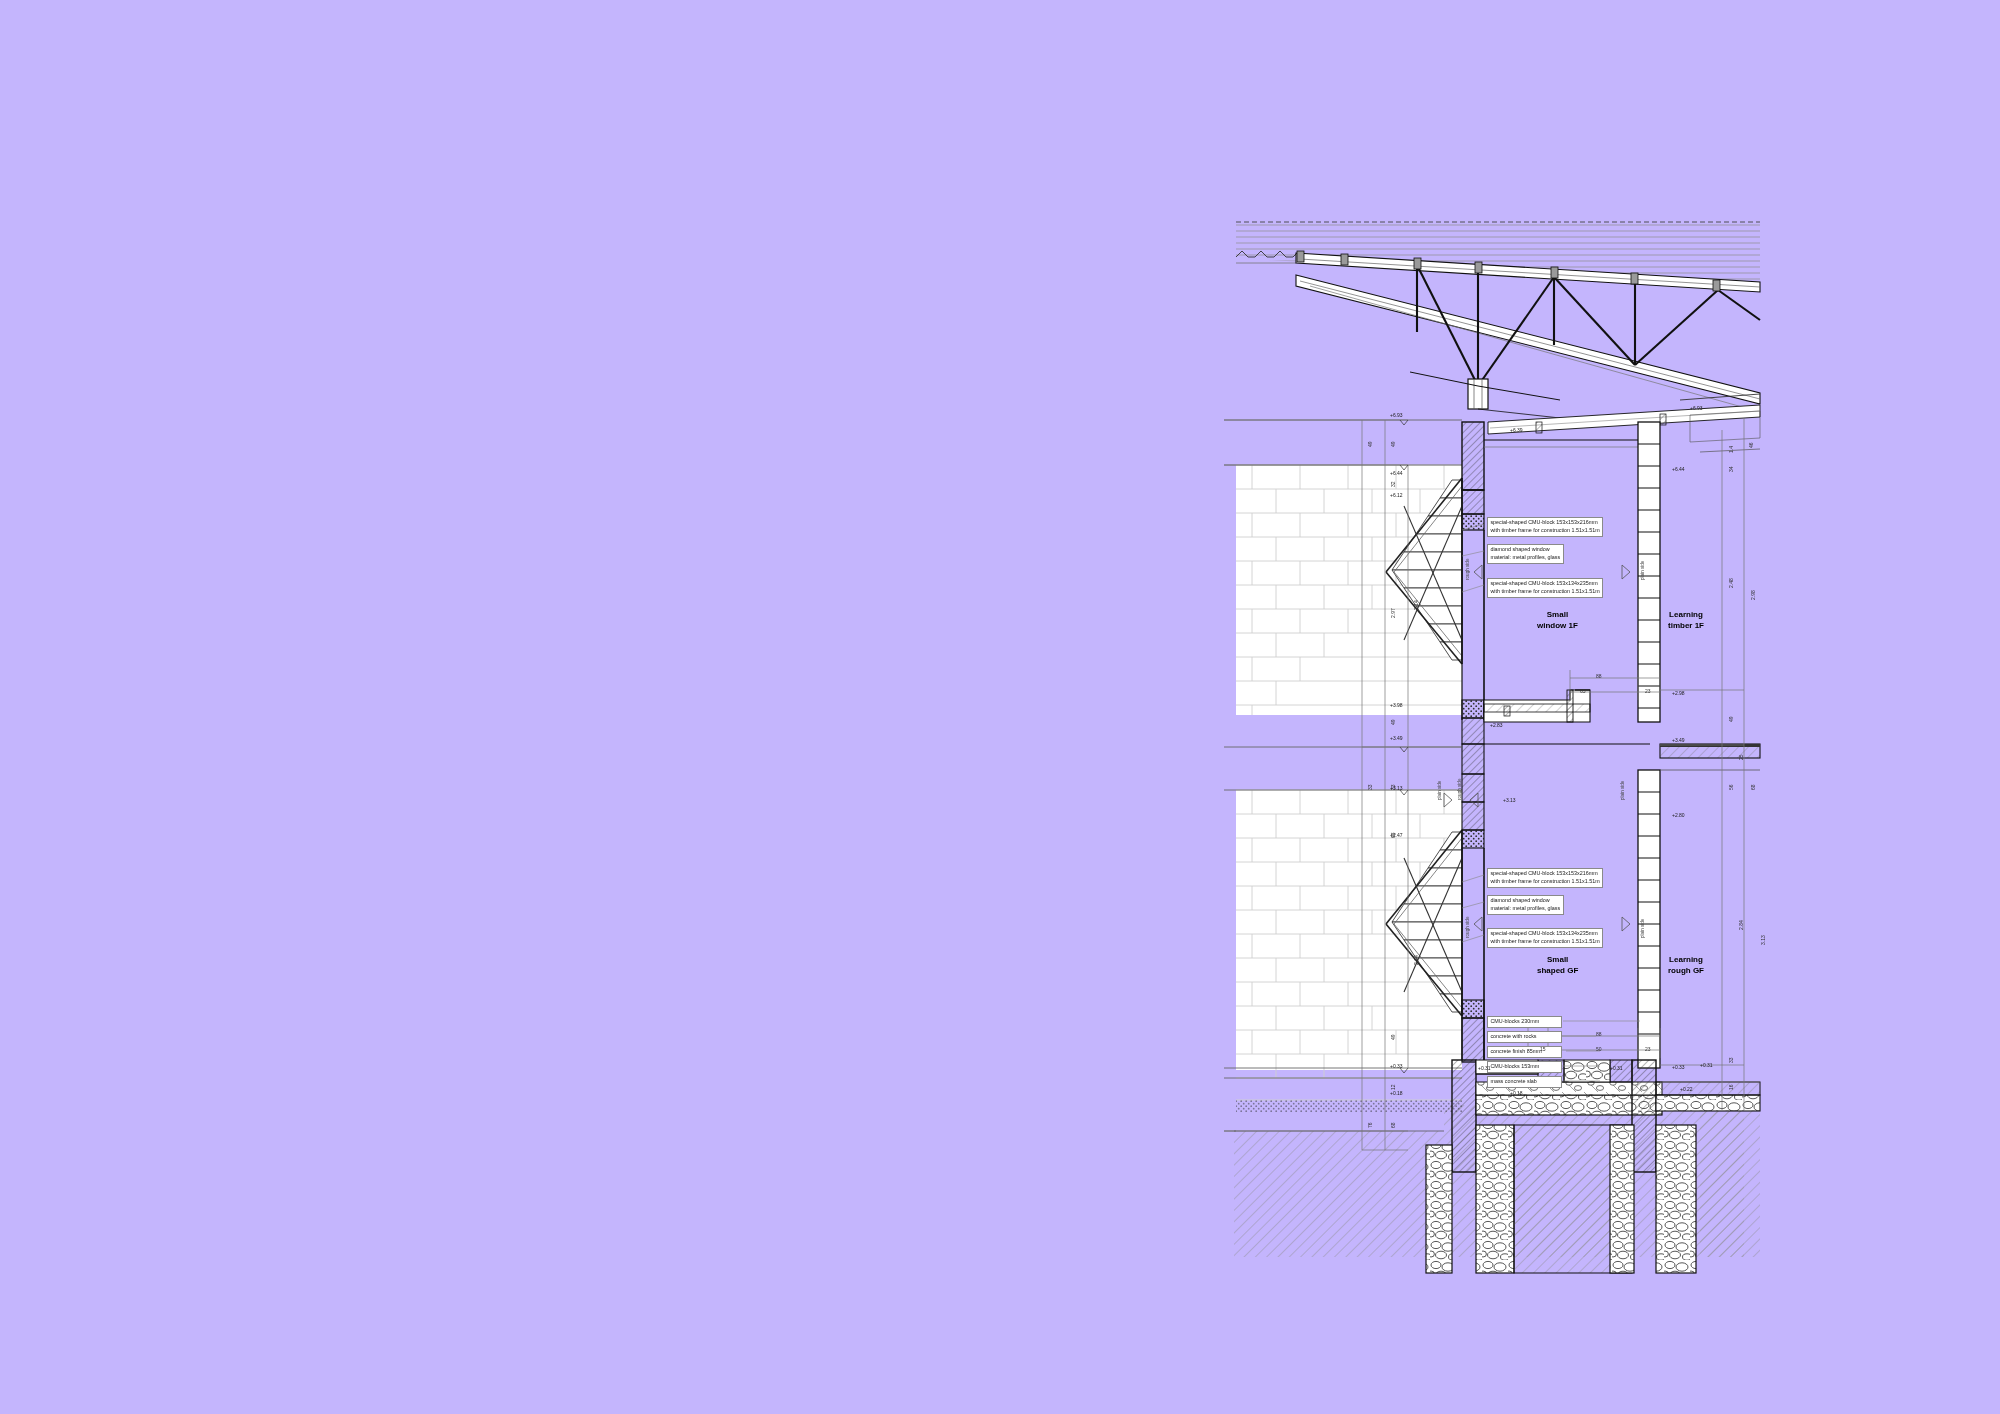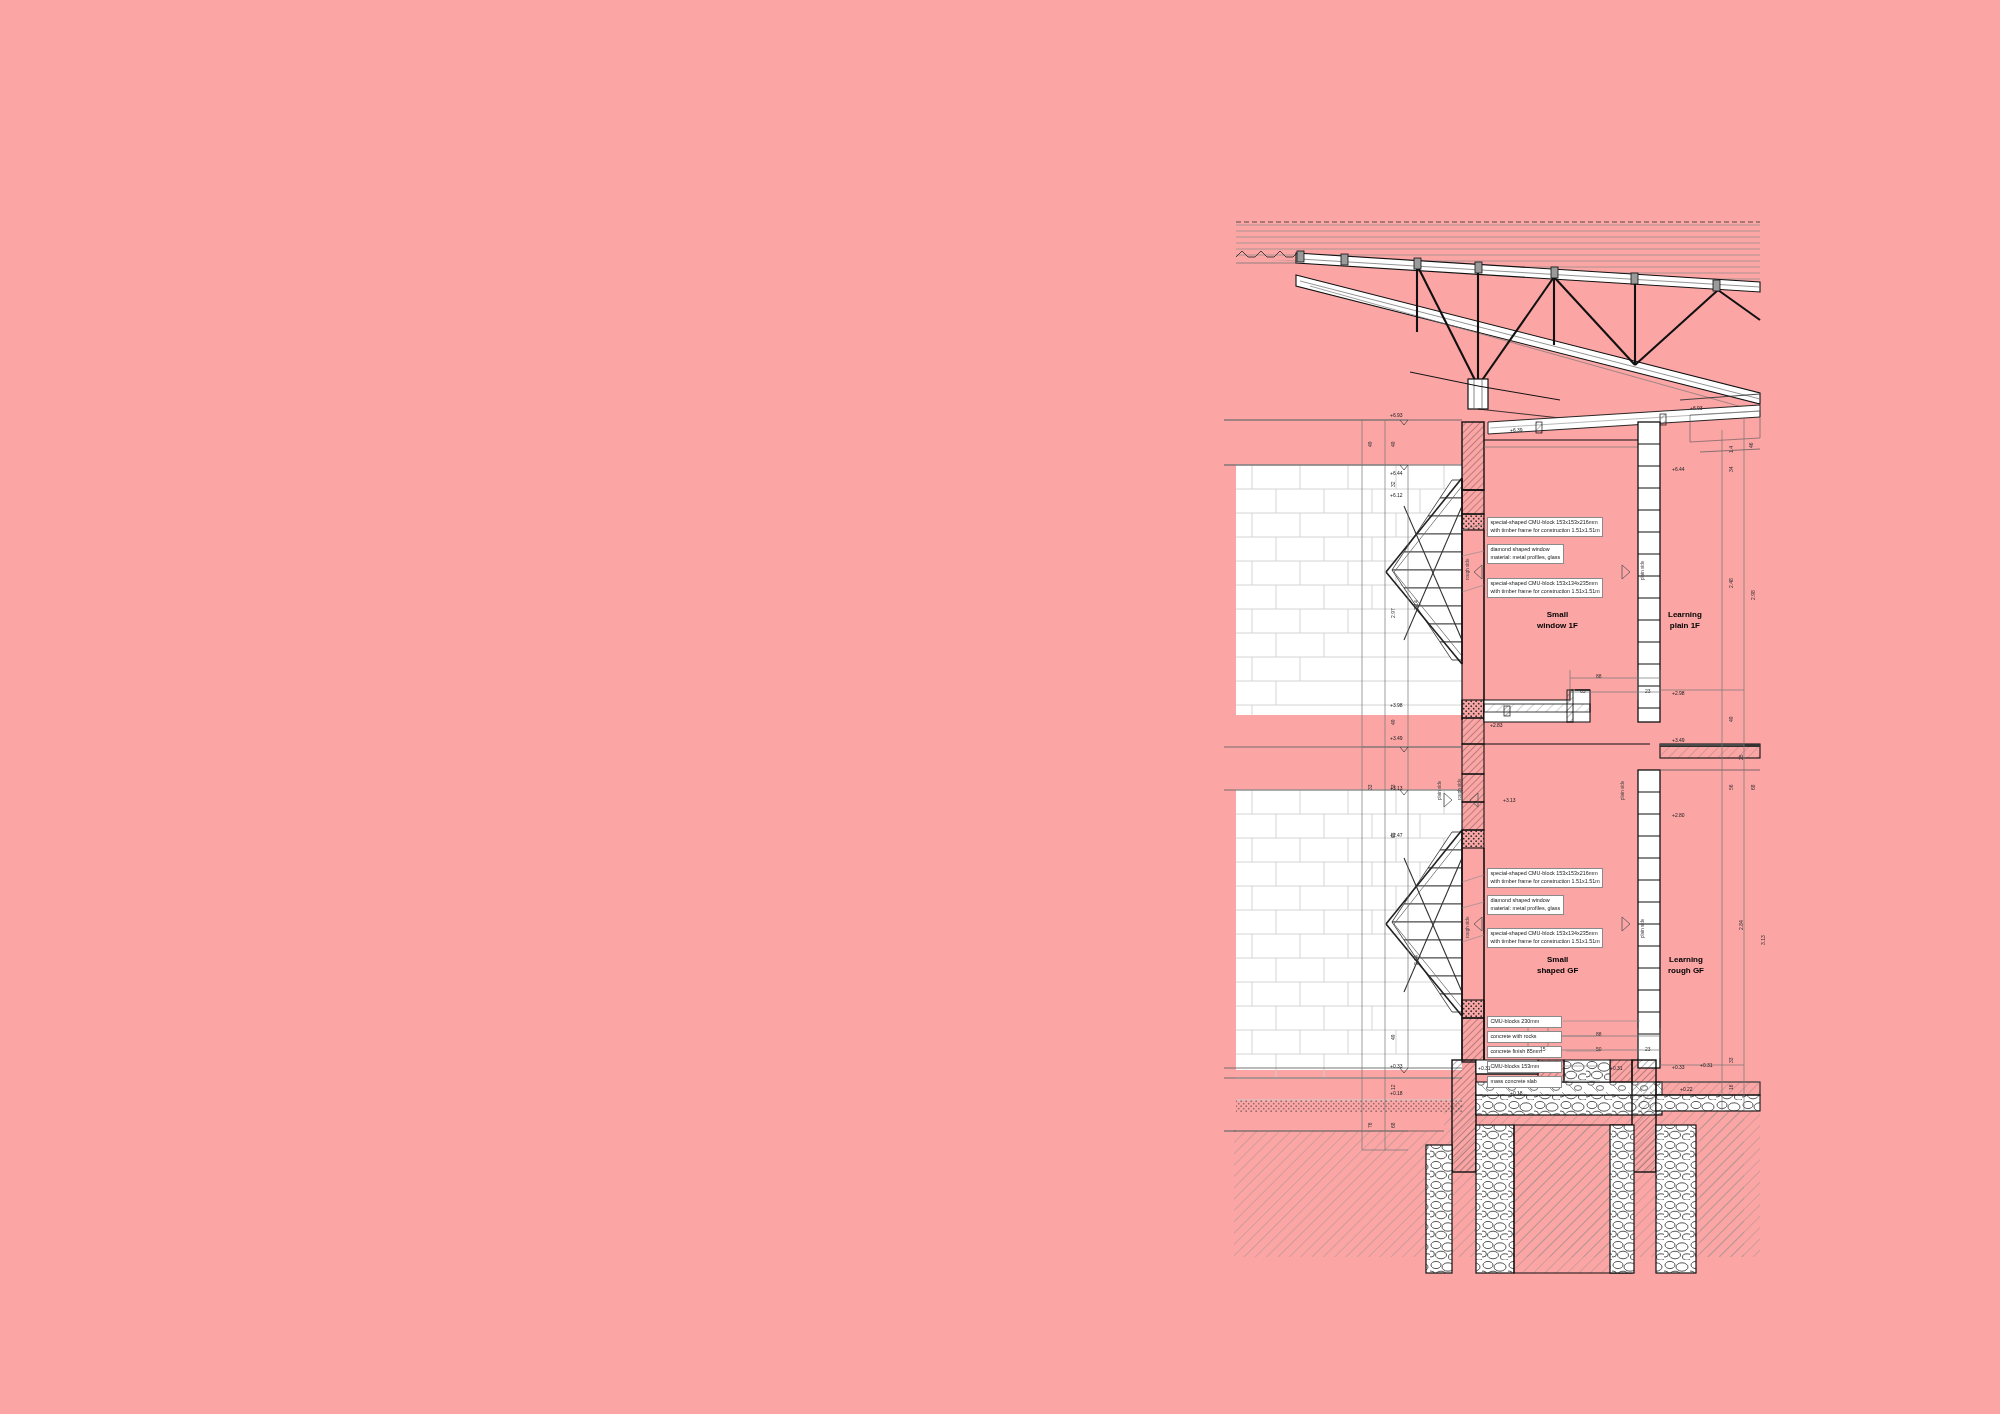--- a/index.html
+++ b/index.html
@@ -1,18 +1,18 @@
 <!DOCTYPE html>
 <html><head>
 <meta charset="utf-8">
 <style>
   html,body{margin:0;padding:0;background:#ffffff;}
   body{width:2000px;height:1414px;overflow:hidden;
        font-family:"Liberation Sans","DejaVu Sans",sans-serif;color:#111;}
-  #sheet{position:relative;width:2000px;height:1414px;background:#fca5a5;}
+  #sheet{position:relative;width:2000px;height:1414px;background:#c4b5fd;}
   svg{display:block;}
   .lbl{position:absolute;font-size:5.4px;line-height:1.45;color:#1a1a1a;
        background:#fff;border:0.6px solid #8a8a8a;padding:1.2px 2.4px;white-space:nowrap;}
   .roomlbl{position:absolute;font-size:8px;font-weight:bold;line-height:1.35;
            color:#000;text-align:center;white-space:nowrap;}
   .dimtxt{position:absolute;font-size:5px;color:#333;white-space:nowrap;}
   .dimtxt.vert{transform:rotate(-90deg);transform-origin:0 0;}
   .elev{position:absolute;font-size:5px;color:#222;white-space:nowrap;}
   .sidetxt{position:absolute;font-size:4.6px;color:#444;white-space:nowrap;
            transform:rotate(-90deg);transform-origin:0 0;}
@@ -508,21 +508,21 @@
       <div class="lbl" style="left: 1487px; top: 1061px; min-width: 68px;">CMU-blocks 153mm</div>
       <div class="lbl" style="left: 1487px; top: 1076px; min-width: 68px;">mass concrete slab</div>
     </div>
 <div id="rooms-layer">
       <div class="roomlbl" style="left: 1537px; top: 610px;">
         <div>Small</div>
         <div>window 1F</div>
       </div>
       <div class="roomlbl" style="left: 1668px; top: 610px;">
         <div>Learning</div>
-        <div>plain 1F</div>
+        <div>timber 1F</div>
       </div>
       <div class="roomlbl" style="left: 1537px; top: 955px;">
         <div>Small</div>
         <div>shaped GF</div>
       </div>
       <div class="roomlbl" style="left: 1668px; top: 955px;">
         <div>Learning</div>
         <div>rough GF</div>
       </div>
     </div>

